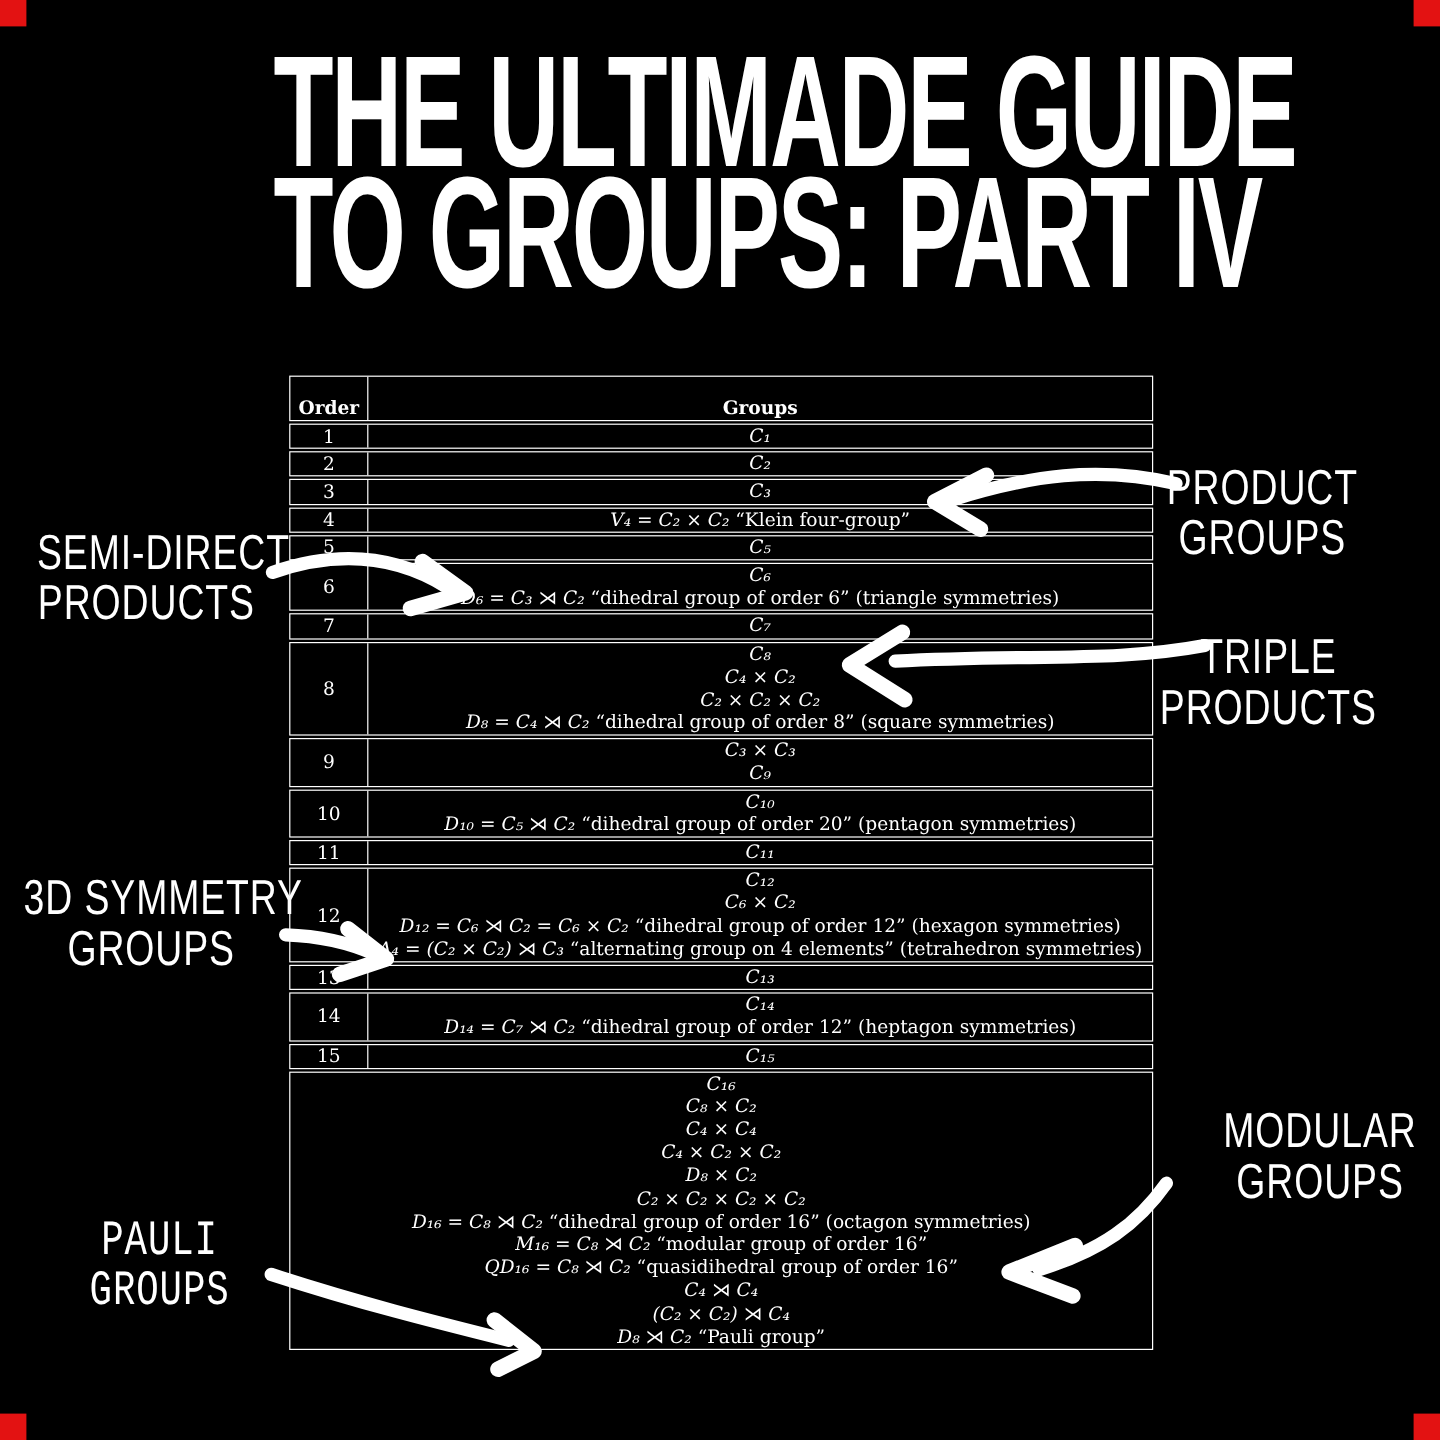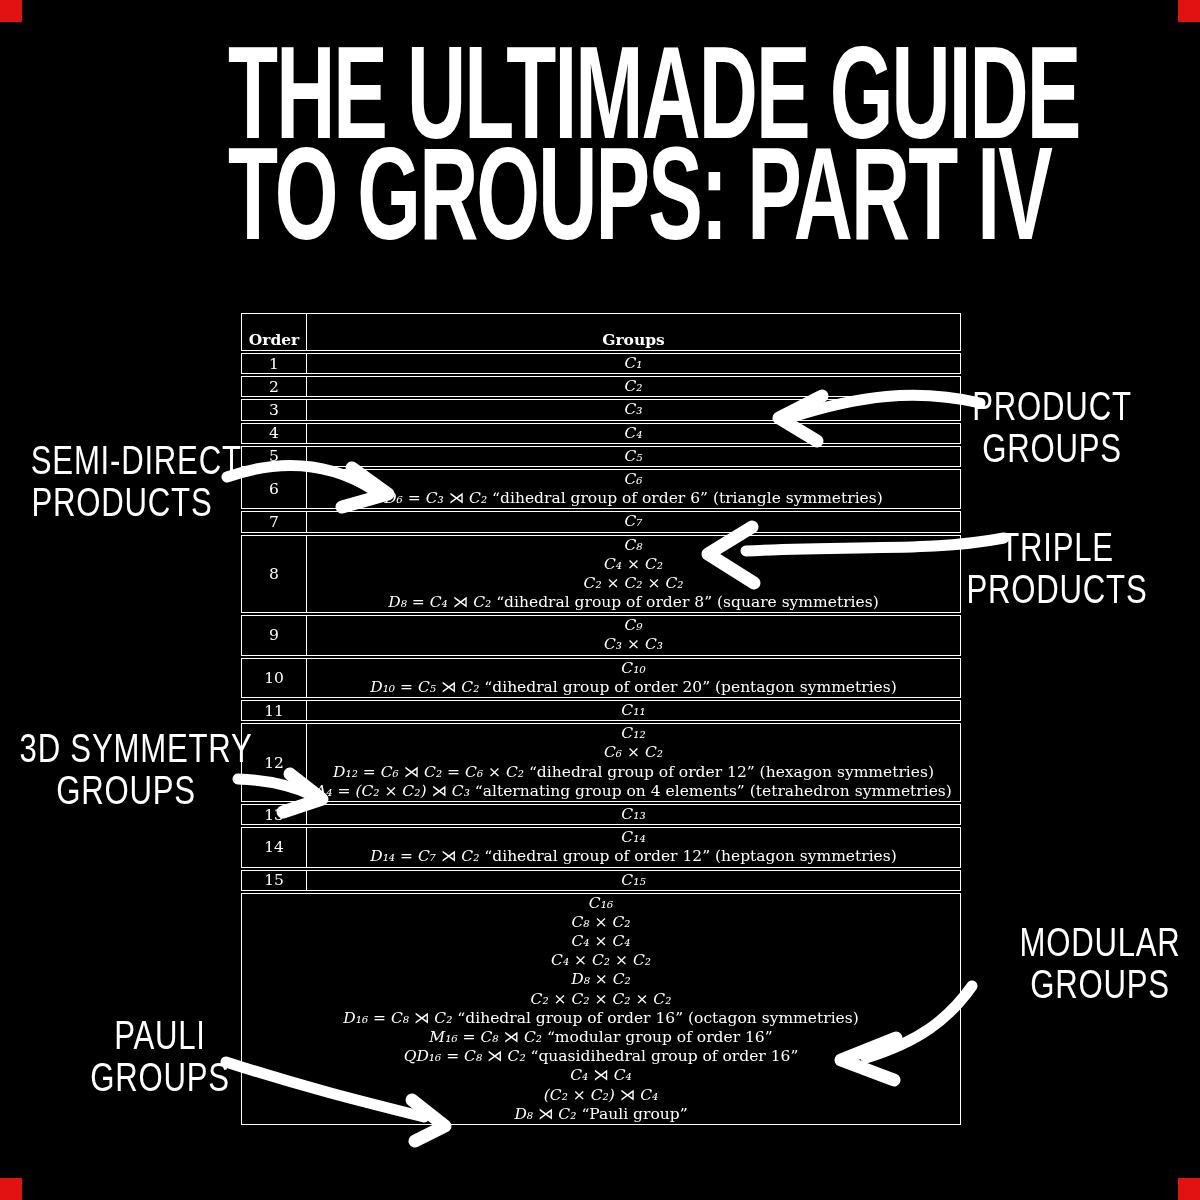--- a/index.html
+++ b/index.html
@@ -32,21 +32,21 @@
 
   
   .ann{position:absolute;text-align:center;color:#fff;}
   .ann-line{display:block;font-size:41px;line-height:42px;letter-spacing:1px;
             transform:scaleX(0.76);transform-origin:50% 50%;white-space:nowrap;}
   .ann-semi{left:2px;top:439px;width:240px;}
   .ann-product{left:932px;top:385px;width:240px;}
   .ann-triple{left:937px;top:526px;width:240px;}
   .ann-3d{left:-14px;top:727px;width:280px;}
   .ann-modular{left:980px;top:921px;width:240px;}
-  .ann-pauli{left:40px;top:1014px;width:240px;}
+  .ann-pauli{left:13px;top:1014px;width:240px;font-family:Liberation Mono, monospace;}
 
   .arrows{position:absolute;left:0;top:0;width:1200px;height:1200px;pointer-events:none;}
   .arrows path{fill:none;stroke:#fff;stroke-linecap:round;stroke-linejoin:round;}
   .shaft{stroke-width:11px;}
   .head{stroke-width:13px;}
 </style>
 </head>
 <body>
 
 <div class="canvas">
@@ -85,21 +85,21 @@
         </div>
         <div class="t-row">
           <div class="t-order">3</div>
           <div class="t-groups">
             <div class="t-line"><span class="math">C₃</span></div>
           </div>
         </div>
         <div class="t-row">
           <div class="t-order">4</div>
           <div class="t-groups">
-            <div class="t-line"><span class="math">C₄</span></div>
+            <div class="t-line"><span class="math">V₄ = C₂ × C₂</span><span class="desc"> “Klein four-group”</span></div>
           </div>
         </div>
         <div class="t-row">
           <div class="t-order">5</div>
           <div class="t-groups">
             <div class="t-line"><span class="math">C₅</span></div>
           </div>
         </div>
         <div class="t-row">
           <div class="t-order">6</div>
@@ -119,22 +119,22 @@
           <div class="t-groups">
             <div class="t-line"><span class="math">C₈</span></div>
             <div class="t-line"><span class="math">C₄ × C₂</span></div>
             <div class="t-line"><span class="math">C₂ × C₂ × C₂</span></div>
             <div class="t-line"><span class="math">D₈ = C₄ ⋊ C₂</span><span class="desc"> “dihedral group of order 8” (square symmetries)</span></div>
           </div>
         </div>
         <div class="t-row">
           <div class="t-order">9</div>
           <div class="t-groups">
+            <div class="t-line"><span class="math">C₃ × C₃</span></div>
             <div class="t-line"><span class="math">C₉</span></div>
-            <div class="t-line"><span class="math">C₃ × C₃</span></div>
           </div>
         </div>
         <div class="t-row">
           <div class="t-order">10</div>
           <div class="t-groups">
             <div class="t-line"><span class="math">C₁₀</span></div>
             <div class="t-line"><span class="math">D₁₀ = C₅ ⋊ C₂</span><span class="desc"> “dihedral group of order 20” (pentagon symmetries)</span></div>
           </div>
         </div>
         <div class="t-row">

